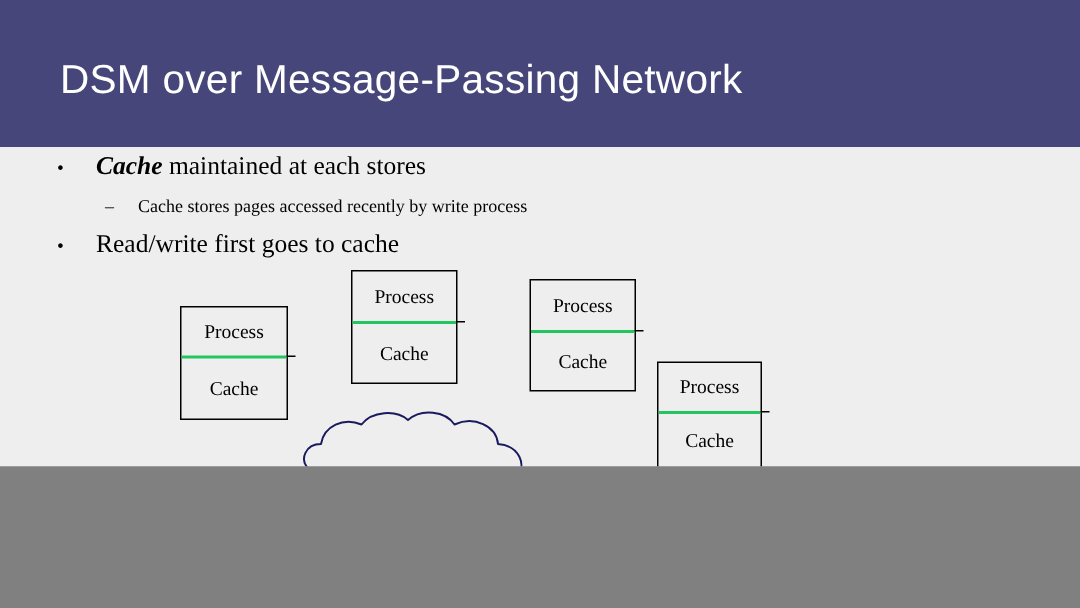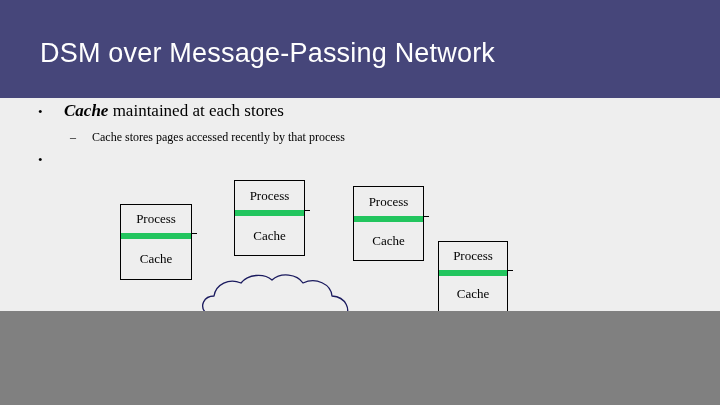--- a/index.html
+++ b/index.html
@@ -82,21 +82,21 @@
     position: relative;
     box-sizing: border-box;
     display: flex;
     align-items: center;
     justify-content: center;
     font-size: 13px;
     color: #000000;
     white-space: nowrap;
   }
   .node .cell-top {
-    border-bottom: 6px solid #22c55e;
+    border-bottom: 2px solid #22c55e;
   }
   
   .node .cell-top::after {
     content: "";
     position: absolute;
     right: -6px;
     bottom: -1px;
     width: 6px;
     height: 1px;
     background: #000000;
@@ -142,25 +142,26 @@
   <div id="title-band"></div>
   <div id="slide-title">DSM over Message-Passing Network</div>
 
   <div class="bullet-l1" id="bullet-1">
     <span class="marker">•</span>
     <span><span class="kw">Cache</span><span> maintained at each stores</span></span>
   </div>
 
   <div class="bullet-l2" id="bullet-1a">
     <span class="marker">–</span>
-    <span>Cache stores pages accessed recently by that process</span>
+    <span>Cache stores pages accessed recently by write process</span>
   </div>
 
   <div class="bullet-l1" id="bullet-2">
     <span class="marker">•</span>
+    <span>Read/write first goes to cache</span>
   </div>
 
   <div class="node" id="node-1">
     <div class="cell cell-top">Process</div>
     <div class="cell cell-bot">Cache</div>
   </div>
 
   <div class="node" id="node-2">
     <div class="cell cell-top">Process</div>
     <div class="cell cell-bot">Cache</div>

